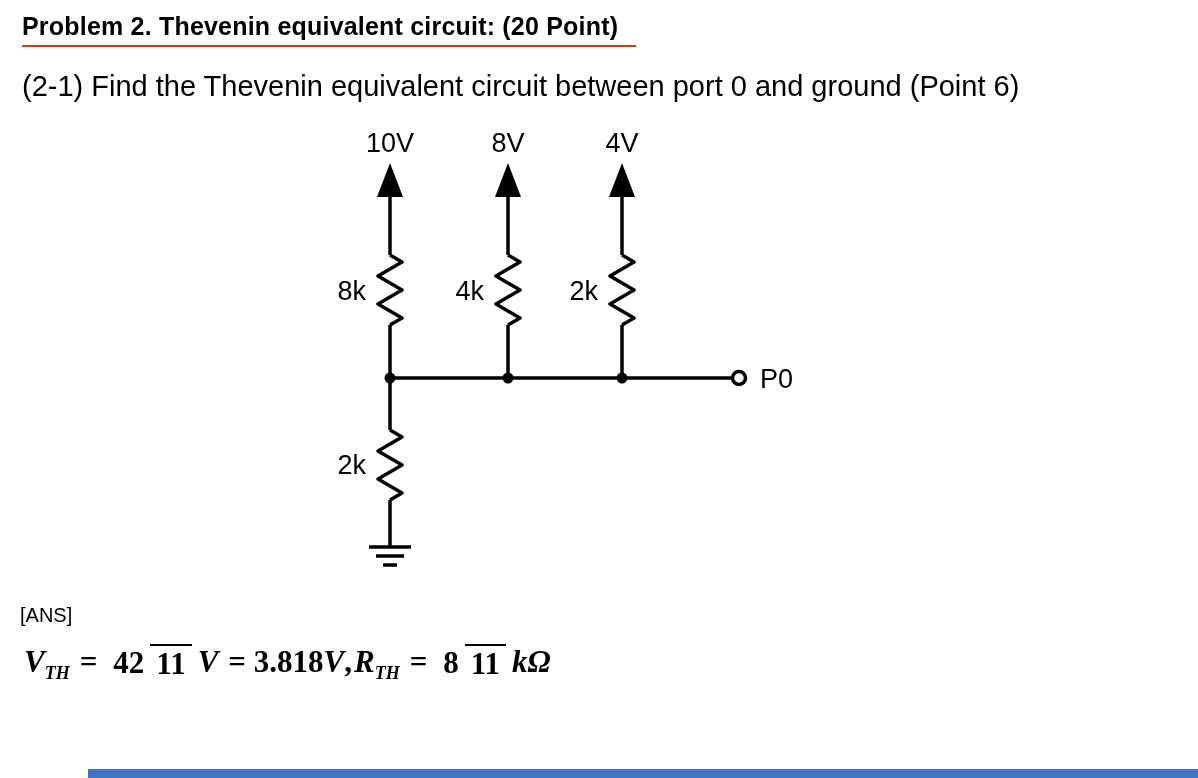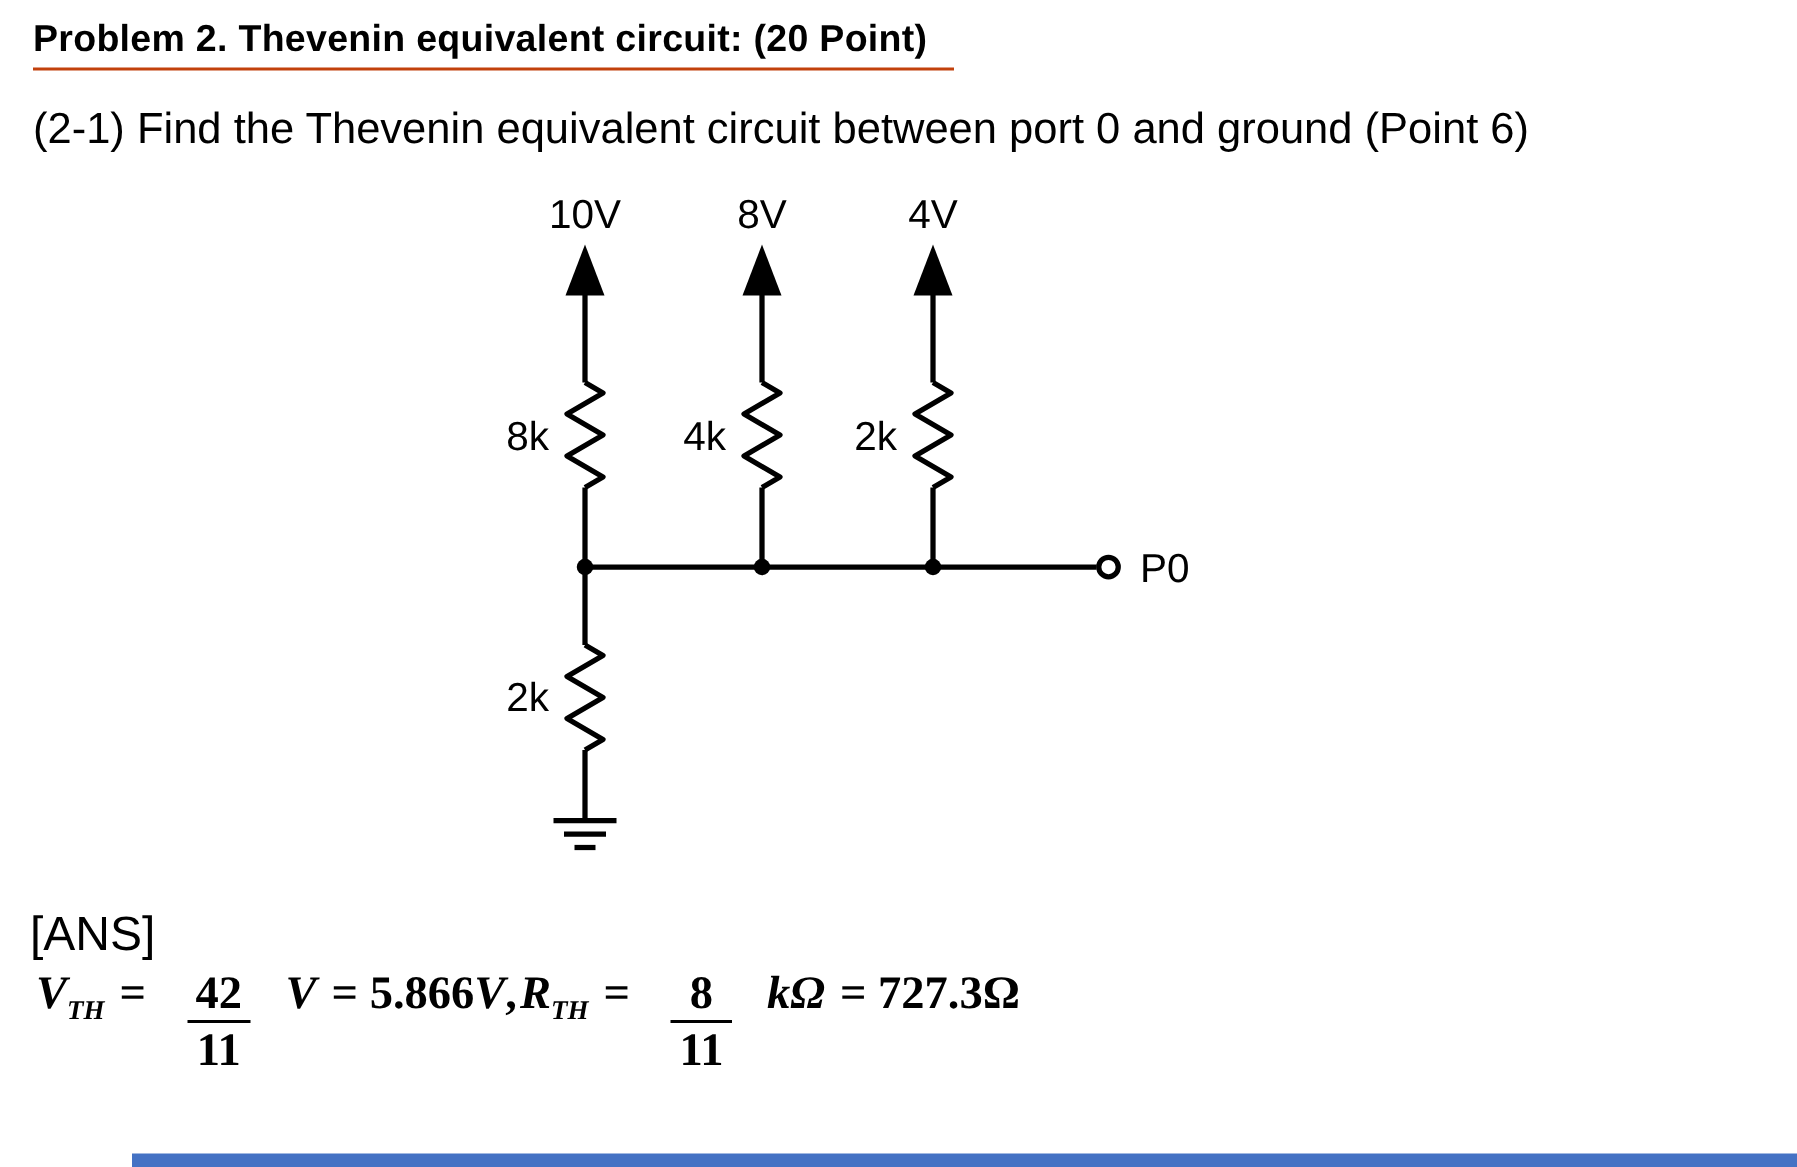--- a/index.html
+++ b/index.html
@@ -8,33 +8,33 @@
     font-family:"Liberation Sans",sans-serif;color:#000;
   }
   .title{
     position:absolute;left:22px;top:12px;font-size:25px;font-weight:700;
     border-bottom:2px solid #c2410c;padding:0 18px 4px 0;letter-spacing:.2px;white-space:nowrap;
   }
   .subtitle{position:absolute;left:22px;top:70px;font-size:29px;white-space:nowrap;}
   .circuit-svg{position:absolute;left:0;top:0;}
   svg line,svg polyline{stroke:#000;stroke-width:3.5;fill:none;stroke-linejoin:round;}
   svg text{font-family:"Liberation Sans",sans-serif;font-size:27px;fill:#000;}
-  .ans{position:absolute;left:20px;top:604px;font-size:32px;}
+  .ans{position:absolute;left:20px;top:604px;font-size:20px;}
   .formula{
     position:absolute;left:24px;top:644px;display:flex;align-items:flex-start;
     font-family:"Liberation Serif",serif;font-size:31px;white-space:pre;font-weight:bold;
   }
   .formula .sym{display:inline-block;}
   .formula .var{font-style:italic;}
   .formula .sub{font-style:italic;font-size:18px;}
   .formula .op{margin:0 10px;}
   .formula .unit{margin-left:6px;}
   .formula .res{margin-left:10px;}
   .formula .gap{margin-left:2px;}
-  .frac{display:inline-flex;flex-direction:column;align-items:center;line-height:1.15;margin:0 17px;}
+  .frac{display:inline-flex;flex-direction:row;align-items:center;line-height:1.15;margin:0 0;}
   .frac .fnum,.frac .fden{padding:0 6px;text-align:center;}
   .frac .fden{border-top:2.5px solid #000;}
   .hscroll{position:absolute;left:88px;right:0;bottom:0;height:9px;background:#4472c4;}
 </style>
 </head>
 <body>
 
 <div class="title">Problem 2. Thevenin equivalent circuit: (20 Point)</div>
 <div class="subtitle">(2-1) Find the Thevenin equivalent circuit between port 0 and ground (Point 6)</div>
 
@@ -92,24 +92,23 @@
 <div class="ans">[ANS]</div>
 
 <div class="formula">
   <span class="sym"><span class="var">V</span><sub class="sub">TH</sub></span>
   <span class="op">=</span>
   <span class="frac">
     <span class="fnum">42</span>
     <span class="fden">11</span>
   </span>
   <span class="var unit">V</span>
-  <span class="res">= 5.866</span><span class="var">V</span><span>,</span>
+  <span class="res">= 3.818</span><span class="var">V</span><span>,</span>
   <span class="sym gap"><span class="var">R</span><sub class="sub">TH</sub></span>
   <span class="op">=</span>
   <span class="frac">
     <span class="fnum">8</span>
     <span class="fden">11</span>
   </span>
   <span class="var unit">kΩ</span>
-  <span class="res">= 727.3Ω</span>
 </div>
 
 <div class="hscroll"></div>
 
 </body></html>

